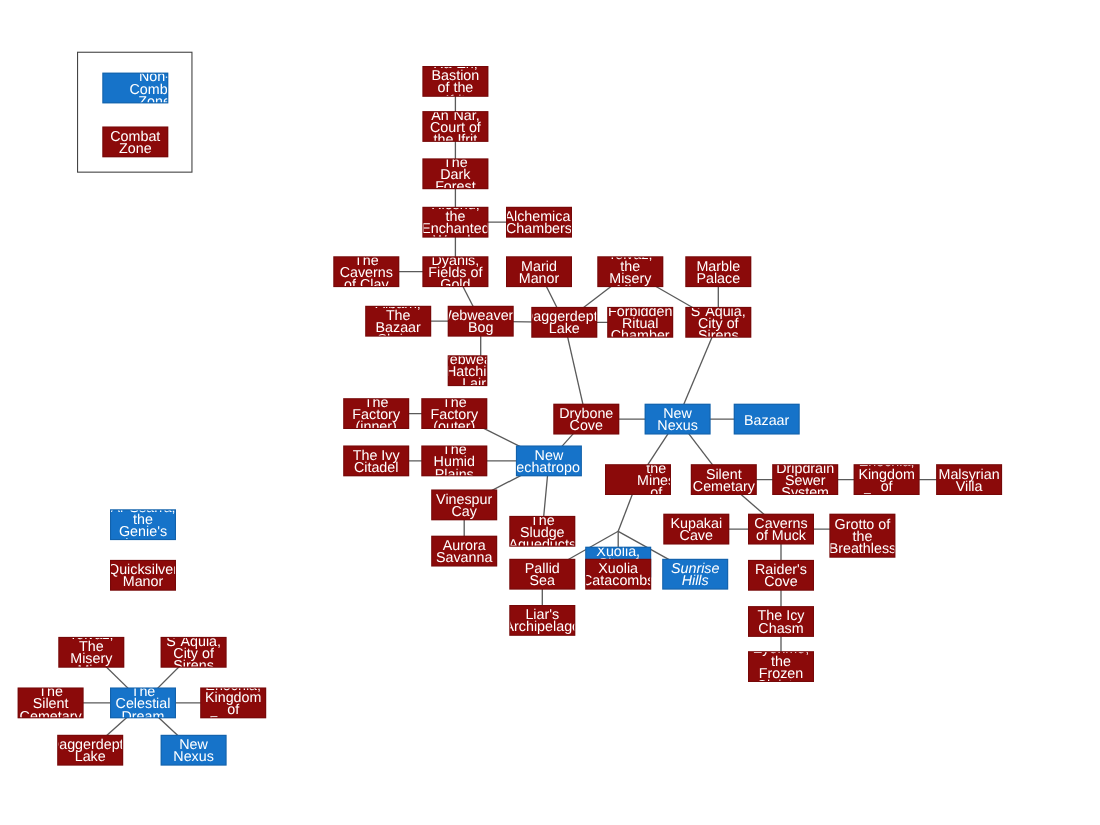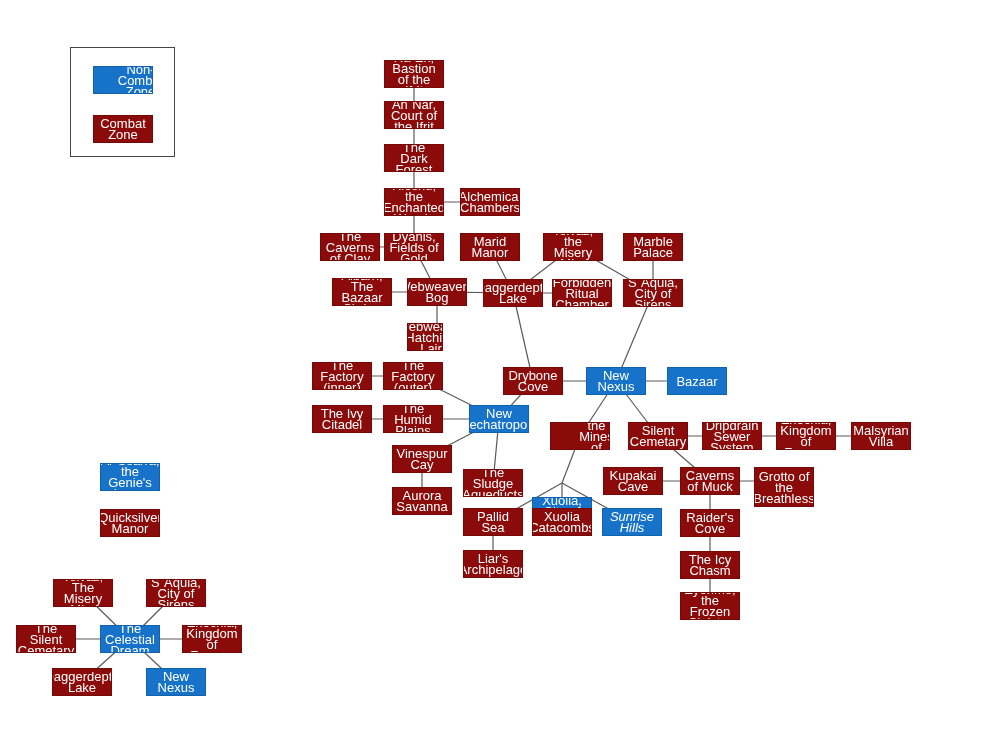--- a/index.html
+++ b/index.html
@@ -74,21 +74,21 @@
 <div id="legend-layer">
     <div class="node noncombat" style="left: 93px; top: 66px; width: 60px; height: 28px; padding-left: 38px;">Non-Combat Zone</div>
     <div class="node combat" style="left: 93px; top: 115px; width: 60px; height: 28px;">Combat Zone</div>
   </div>
 <div id="node-layer">
     <div class="node combat" style="left: 384px; top: 60px; width: 60px; height: 28px;">Ra`En, Bastion of the Ifrit</div>
     <div class="node combat" style="left: 384px; top: 101px; width: 60px; height: 28px;">An`Nar, Court of the Ifrit</div>
     <div class="node combat" style="left: 384px; top: 144px; width: 60px; height: 28px;">The Dark Forest</div>
     <div class="node combat" style="left: 384px; top: 188px; width: 60px; height: 28px;">Rioshu, the Enchanted Woods</div>
     <div class="node combat" style="left: 460px; top: 188px; width: 60px; height: 28px;">Alchemical Chambers</div>
-    <div class="node combat" style="left: 320px; top: 233px; width: 60px; height: 28px;">The Caverns of Clay</div>
+    <div class="node combat" style="left: 303px; top: 233px; width: 60px; height: 28px;">The Caverns of Clay</div>
     <div class="node combat" style="left: 384px; top: 233px; width: 60px; height: 28px;">Dyanis, Fields of Gold</div>
     <div class="node combat" style="left: 460px; top: 233px; width: 60px; height: 28px;">Marid Manor</div>
     <div class="node combat" style="left: 543px; top: 233px; width: 60px; height: 28px;">Telvaz, the Misery Mire</div>
     <div class="node combat" style="left: 623px; top: 233px; width: 60px; height: 28px;">Marble Palace</div>
     <div class="node combat" style="left: 332px; top: 278px; width: 60px; height: 28px;">Albarn, The Bazaar Shrine</div>
     <div class="node combat" style="left: 407px; top: 278px; width: 60px; height: 28px;">Webweaver's Bog</div>
     <div class="node combat" style="left: 483px; top: 279px; width: 60px; height: 28px;">Daggerdepth Lake</div>
     <div class="node combat" style="left: 552px; top: 279px; width: 60px; height: 28px;">Forbidden Ritual Chamber</div>
     <div class="node combat" style="left: 623px; top: 279px; width: 60px; height: 28px;">S`Aquia, City of Sirens</div>
     <div class="node combat" style="left: 407px; top: 323px; width: 36px; height: 28px; padding-left: 15px;">Webweaver Hatching Lair</div>

